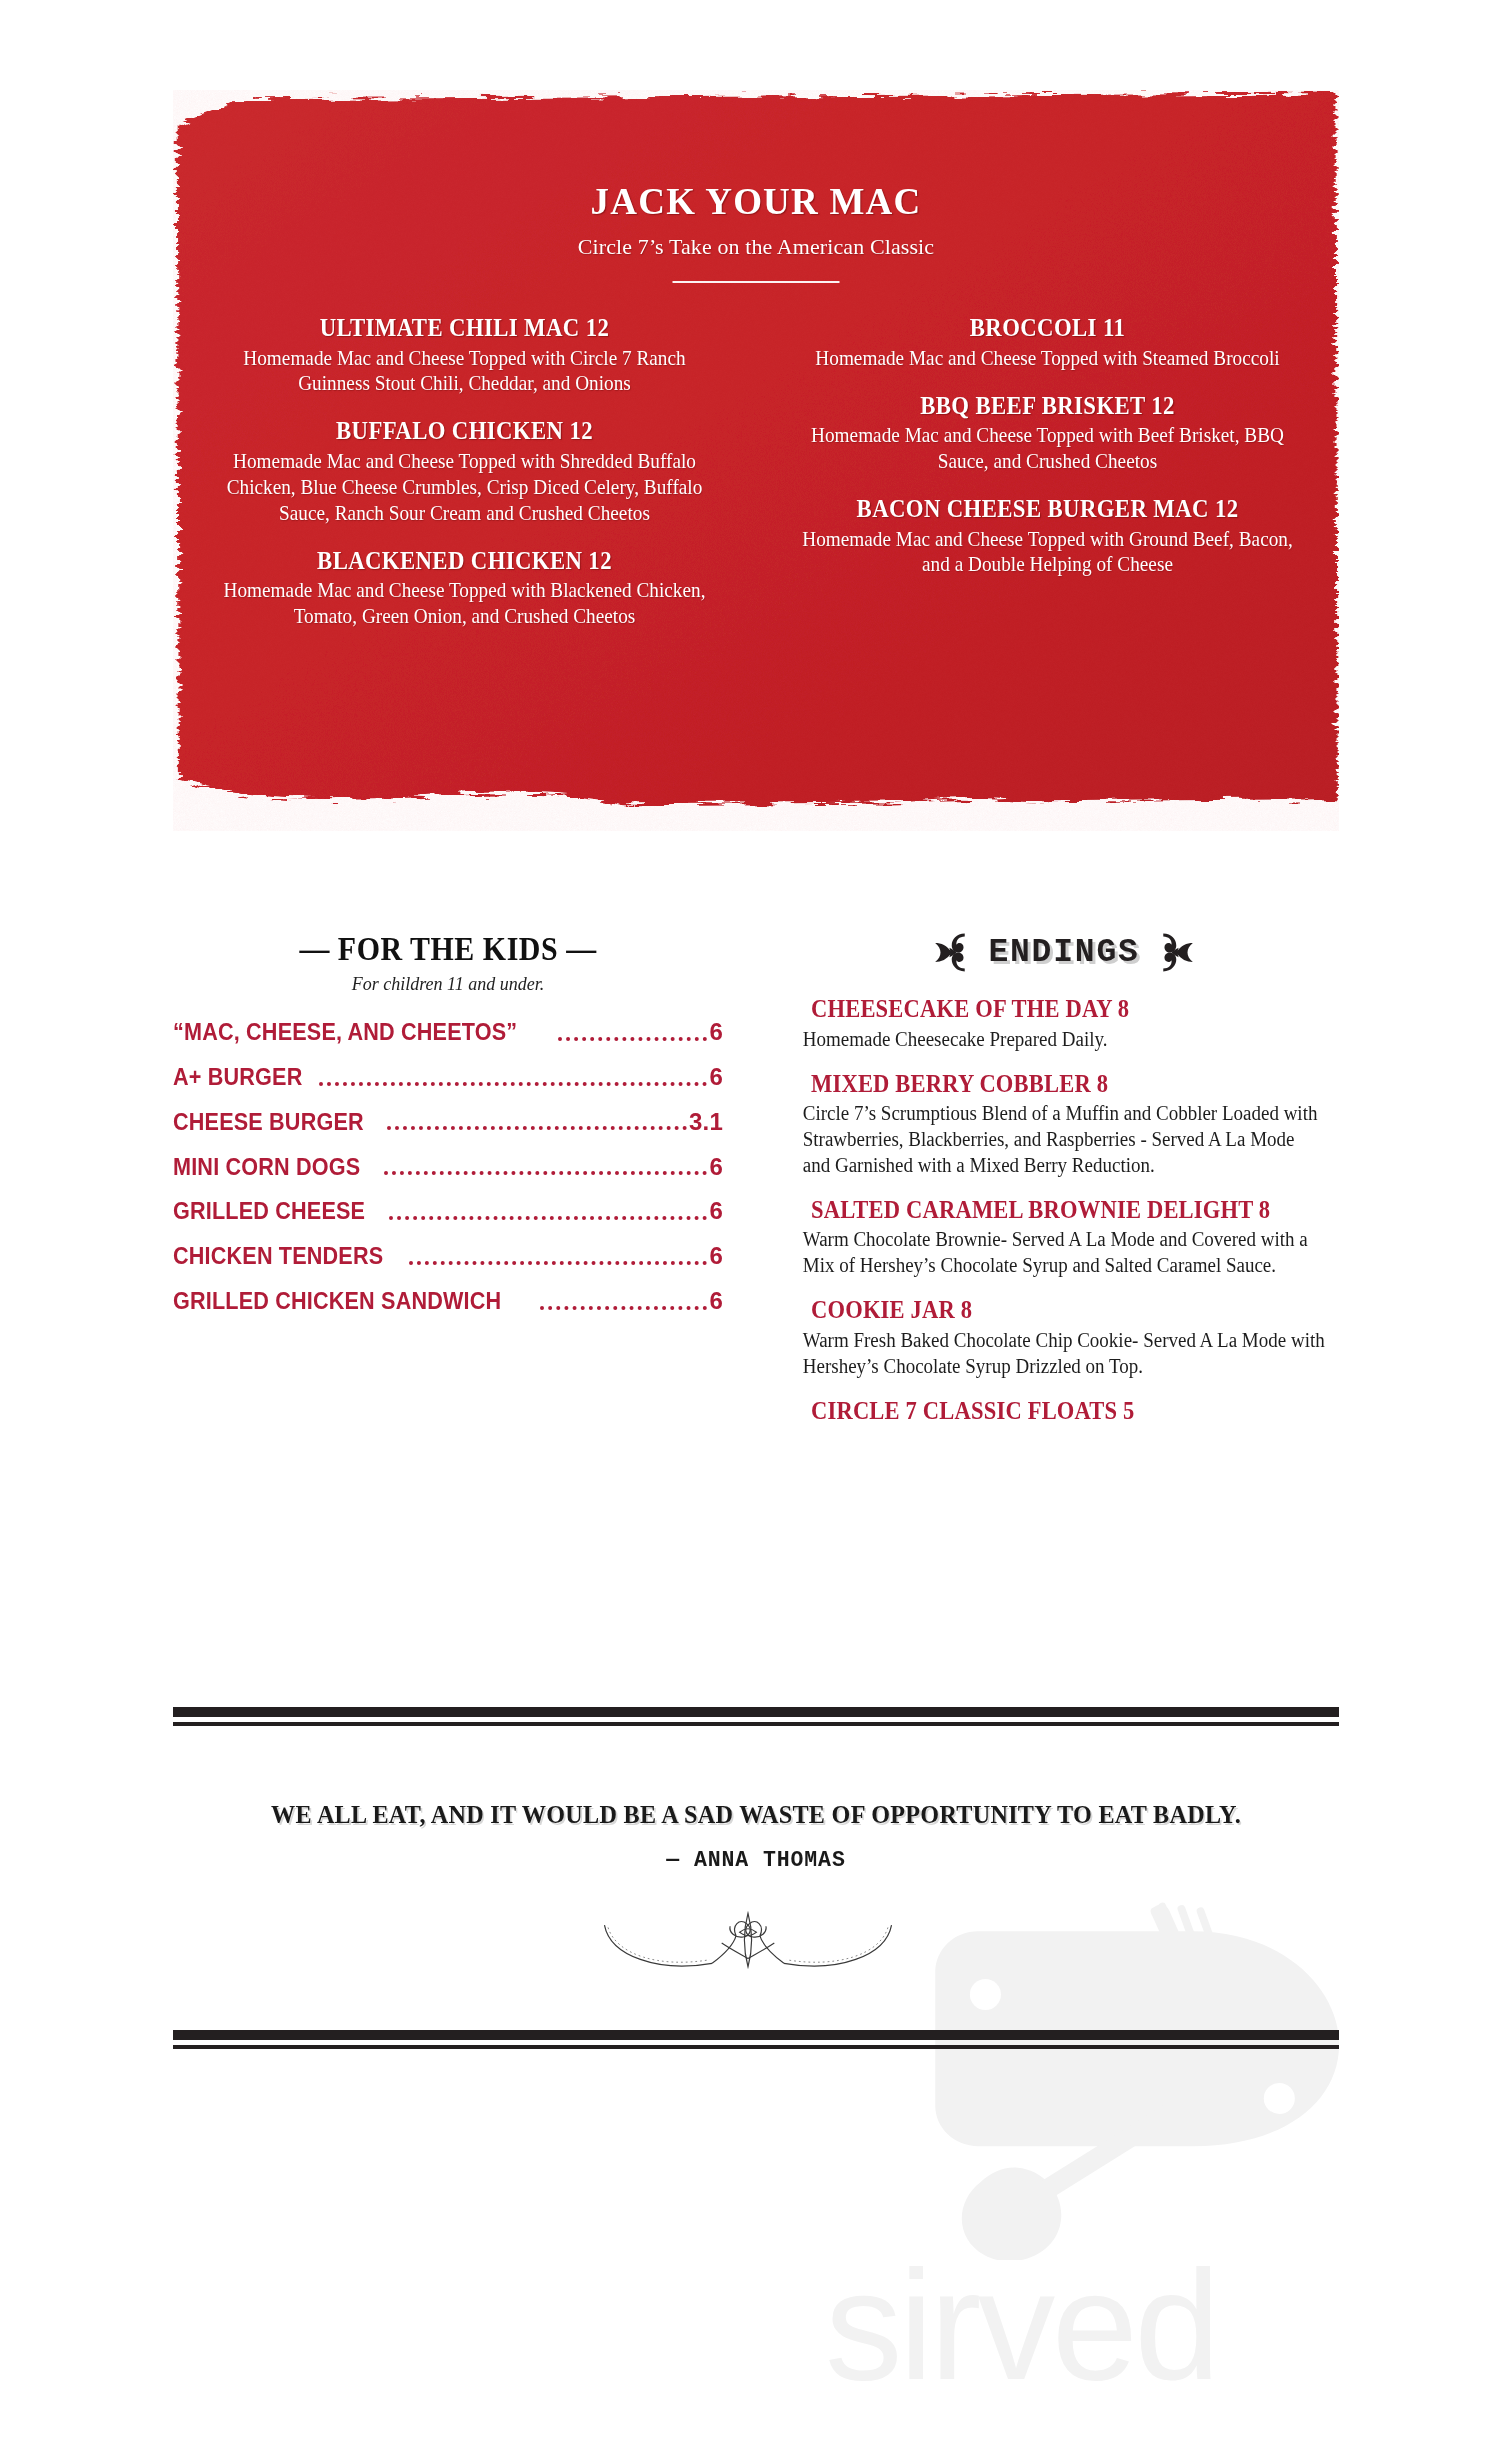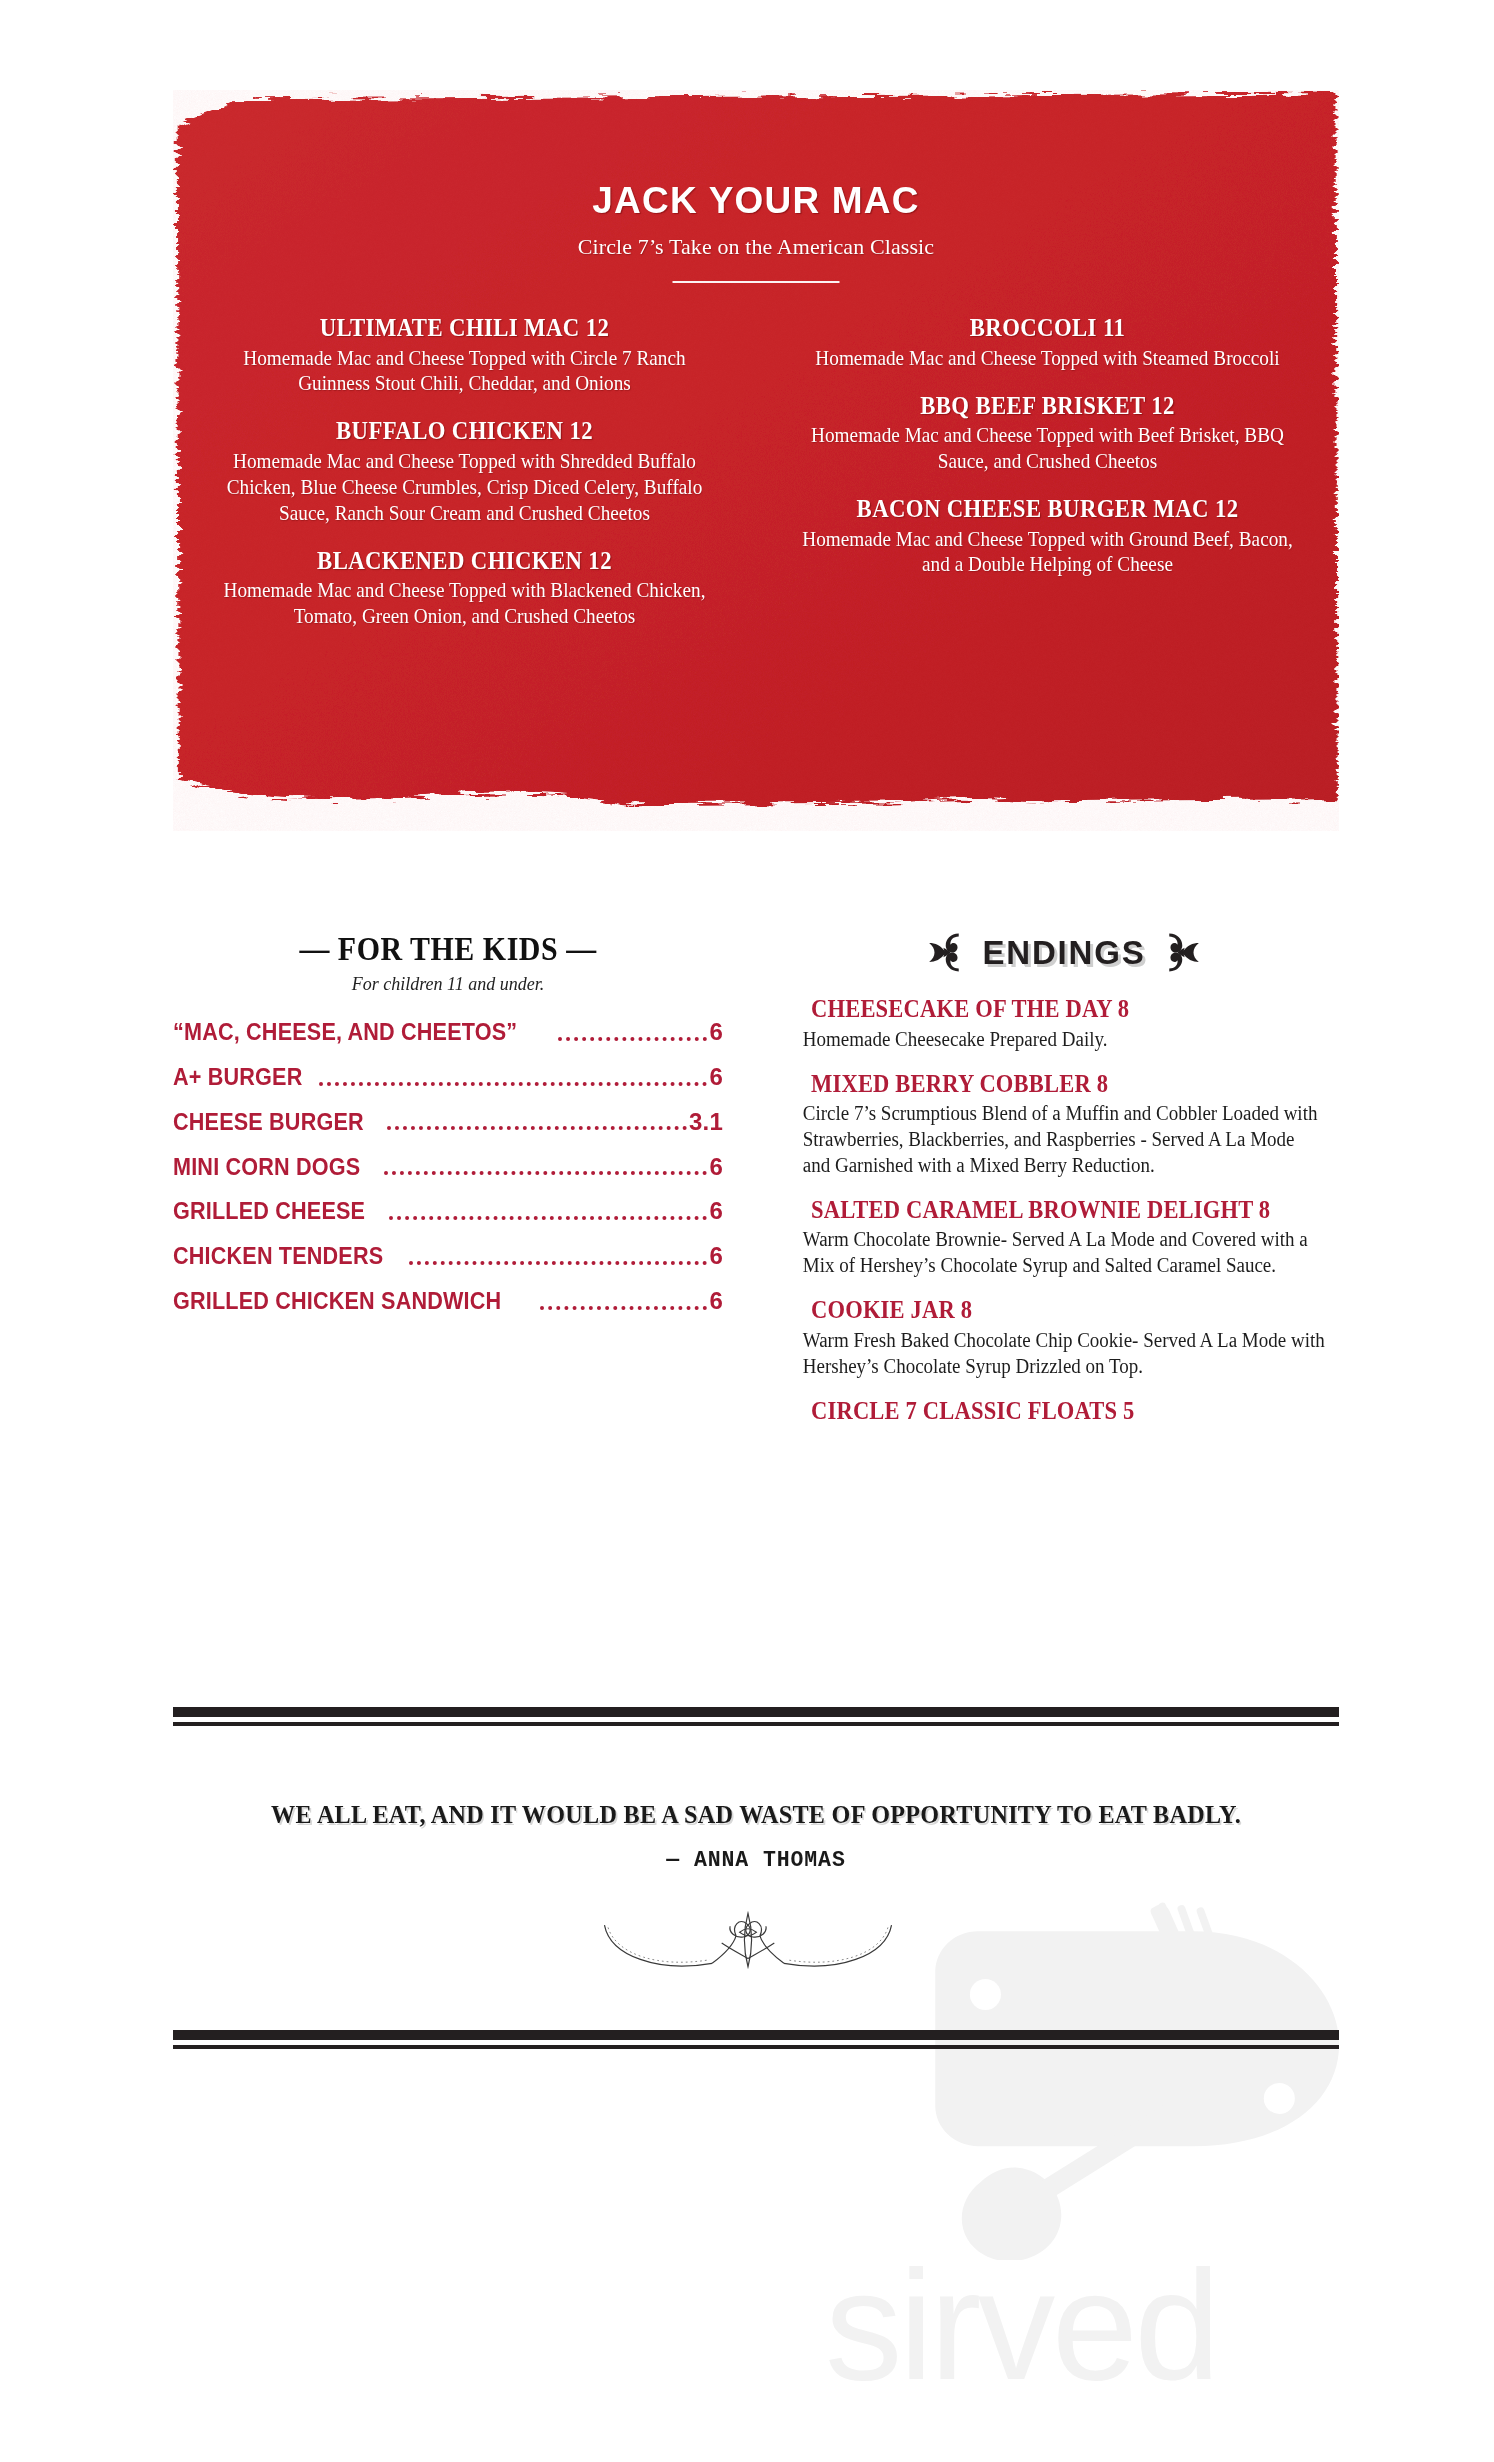--- a/index.html
+++ b/index.html
@@ -19,21 +19,21 @@
     font-family:"Liberation Sans",sans-serif;font-size:155px;font-weight:400;
     color:#f2f2f2;letter-spacing:-3.6px;line-height:1;}
 
   
   .banner{position:absolute;left:173px;top:90px;width:1166px;height:741px;}
   .banner-bg{position:absolute;inset:0;}
   .banner-inner{position:absolute;left:0;top:0;width:1166px;height:741px;}
 
   .banner-title{
     position:absolute;left:0;right:0;top:90px;text-align:center;
-    color:#ffffff;font-family:Liberation Sans, sans-serif;font-weight:700;
+    color:#ffffff;font-family:Liberation Serif, serif;font-weight:700;
     font-size:37px;letter-spacing:1.2px;
     text-shadow:1.2px 1.2px 1.2px rgba(90,0,0,.45);
   }
   .banner-sub{
     position:absolute;left:0;right:0;top:144px;text-align:center;
     color:#ffffff;font-family:"Liberation Serif",serif;font-size:22px;
     font-weight:400;letter-spacing:0.1px;
     text-shadow:0.6px 0.6px 1.2px rgba(90,0,0,.4);
   }
   .banner-rule{position:absolute;left:50%;transform:translateX(-50%);top:191px;
@@ -79,21 +79,21 @@
   .kidrow .kn{white-space:nowrap;transform:scaleX(.9);transform-origin:left bottom;}
   .kidrow .dots{
     flex:1;margin:0 2.4px 5.4px 2.4px;height:0;
     border-bottom:4.2px dotted #b01c38;min-width:12px;
   }
   .kidrow .kp{white-space:nowrap;}
 
   
   .endings-head{display:flex;align-items:center;justify-content:center;gap:15.5px;margin-bottom:20.3px;}
   .endings-word{
-    font-family:Liberation Sans, sans-serif;font-weight:700;color:#231f20;
+    font-family:Liberation Mono, monospace;font-weight:700;color:#231f20;
     font-size:33px;letter-spacing:1.8px;
     text-shadow:3px 3px 0 #cfcfcf;
     transform:scaleX(1.0);
   }
   .orn{width:39px;height:45px;flex:0 0 auto;}
 
   .ditem{margin-bottom:18px;}
   .ditem .dname{
     color:#b01c38;font-family:"Liberation Serif",serif;font-weight:700;
     font-size:24.5px;letter-spacing:0.2px;margin-bottom:2.4px;

